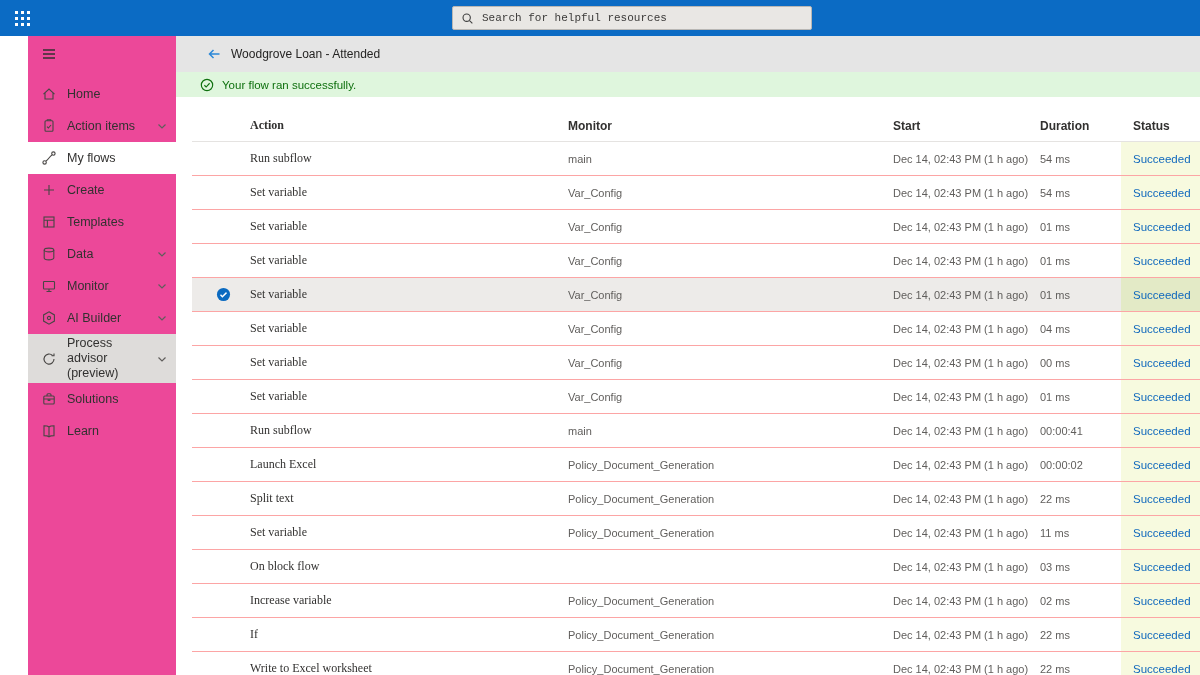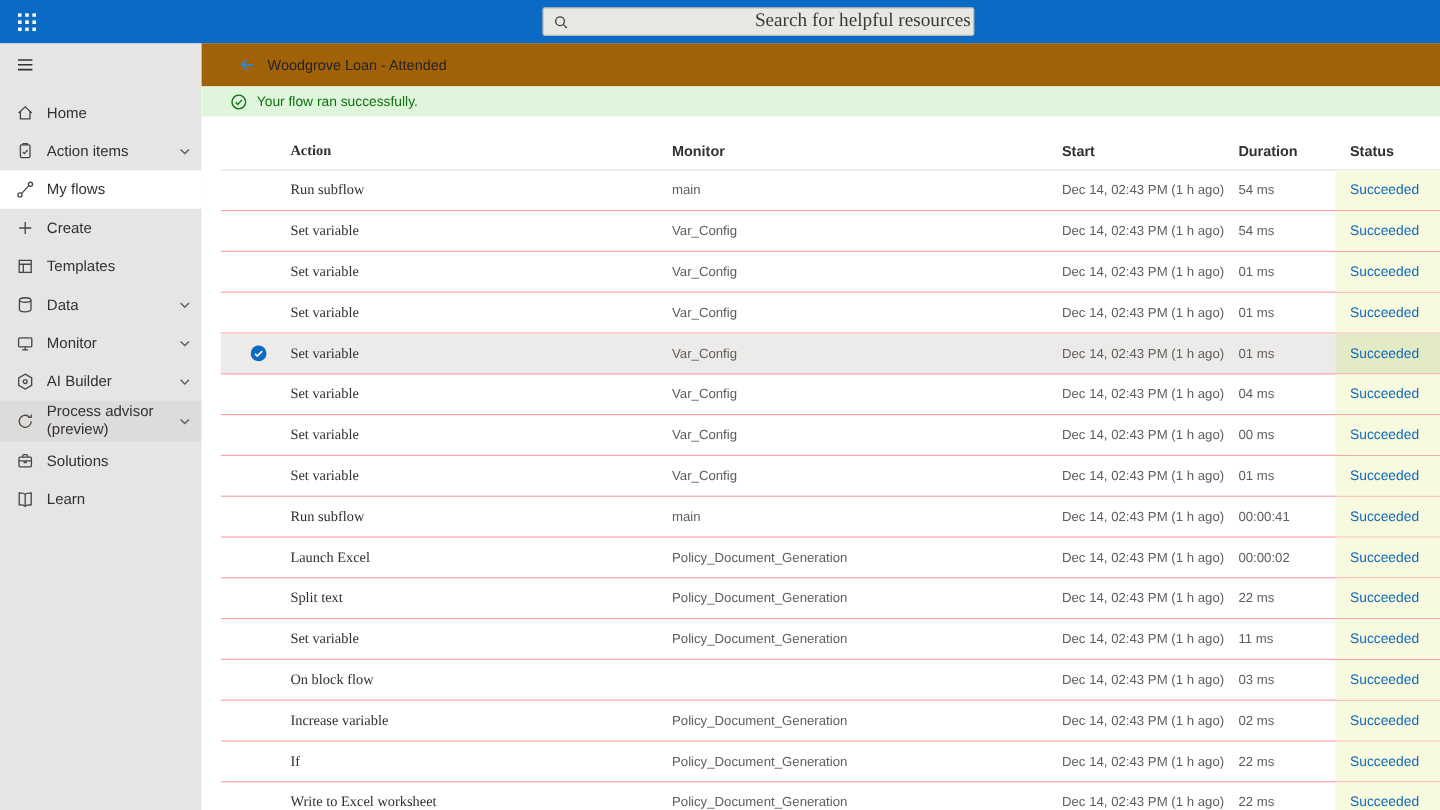--- a/index.html
+++ b/index.html
@@ -19,46 +19,46 @@
     width: 44px; height: 36px; border: none; background: transparent;
     display: flex; align-items: center; justify-content: center; cursor: pointer;
   }
   .search-wrap {
     position: absolute; left: 452px; top: 6px; width: 360px; height: 24px;
     background: #e9e7e4; border: 1px solid #b9b7b4; border-radius: 2px;
     display: flex; align-items: center; padding-left: 8px; gap: 6px;
   }
   .search-wrap input {
     flex: 1; border: none; background: transparent; outline: none;
-    font-family: Liberation Serif, serif; font-size: 16px; color: #201f1e; height: 100%; text-align: right;
+    font-family: Liberation Mono, monospace; font-size: 11px; color: #201f1e; height: 100%;
   }
   .search-wrap input::placeholder { color: #3b3a39; opacity: 1; }
 
   
   .app { display: flex; height: 639px; }
 
   
-  .sidebar { width: 168px; flex: none; background: #e5e5e5; font-size: 12.5px; }
+  .sidebar { width: 148px; flex: none; background: #ec4899; font-size: 12.5px; margin-left: 28px; }
   .hamburger-row { height: 36px; display: flex; align-items: center; padding-left: 13px; }
   .hamburger-btn { border: none; background: transparent; padding: 0; cursor: pointer; display: flex; }
   .sb-list { margin-top: 6px; }
   .sb-item {
     display: flex; align-items: center; min-height: 32px;
     padding: 2px 8px 2px 13px; gap: 10px; cursor: pointer; color: #323130;
   }
   .sb-item.selected { background: #fff; }
   .sb-item.highlighted { background: #dedcda; }
   .sb-icon { width: 16px; height: 16px; flex: none; display: flex; align-items: center; }
   .sb-label { flex: 1; line-height: 1.2; }
   .sb-chev { width: 12px; flex: none; display: flex; }
 
   
   .main { flex: 1; display: flex; flex-direction: column; background: #fff; min-width: 0; }
   .page-header {
-    height: 36px; flex: none; background: #a16207;
+    height: 36px; flex: none; background: #e5e5e5;
     display: flex; align-items: center; padding-left: 30px; gap: 9px;
   }
   .back-btn { border: none; background: transparent; padding: 0; cursor: pointer; display: flex; }
   .page-title { font-size: 12px; color: #252423; }
   .banner {
     height: 25px; flex: none; background: var(--success-bg, #dff6dd);
     display: flex; align-items: center; padding-left: 24px; gap: 8px;
     font-size: 11.5px; color: var(--success-text, #0e700e);
   }
 

